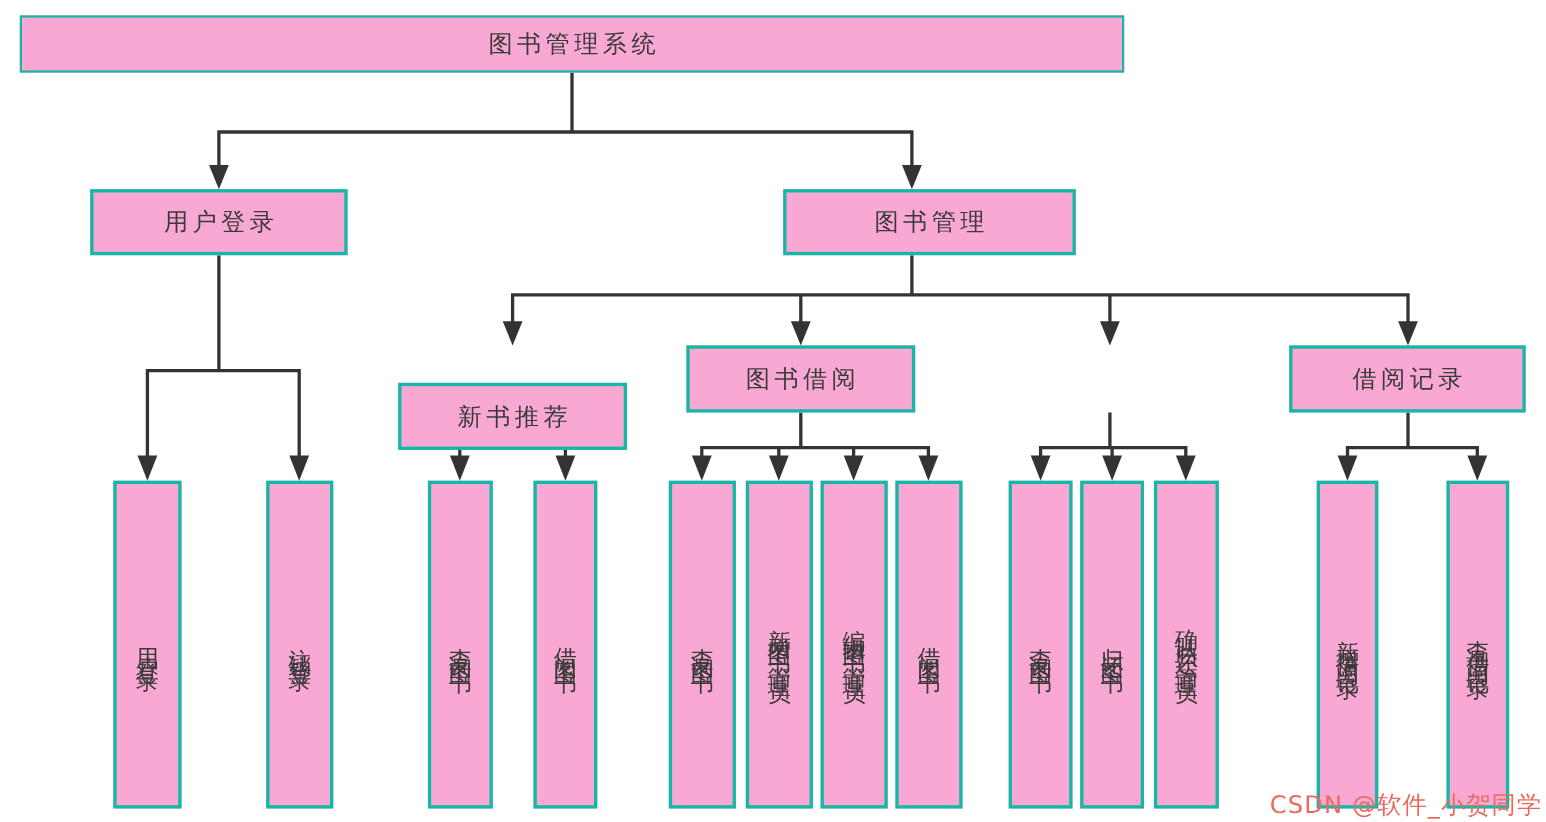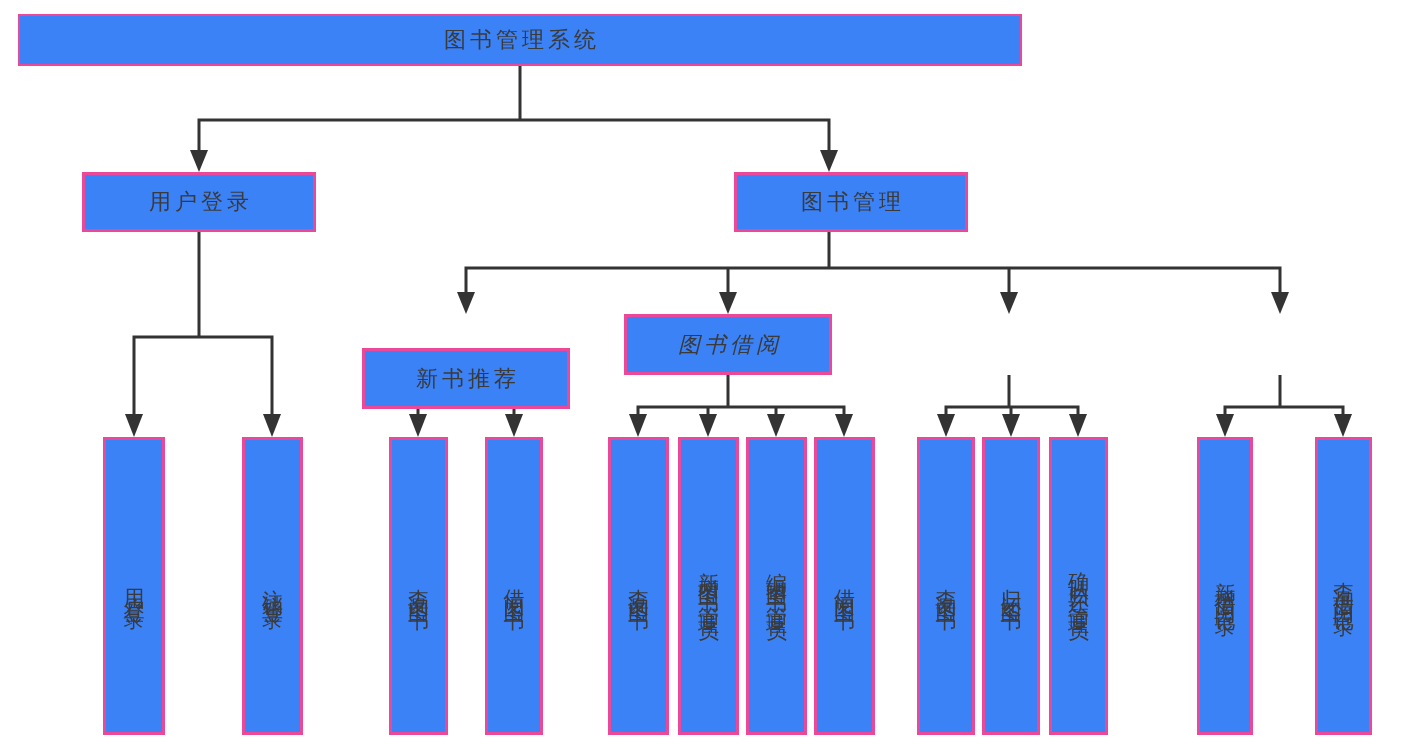--- a/index.html
+++ b/index.html
@@ -8,22 +8,22 @@
     width: 1405px;
     height: 747px;
     background: #ffffff;
     overflow: hidden;
     font-family: "DejaVu Sans", "Liberation Sans", sans-serif;
   }
   svg.wires { position: absolute; left: 0; top: 0; width: 1405px; height: 747px; }
   .box {
     position: absolute;
     box-sizing: border-box;
-    border: 3px solid #ec4899;
-    background: #3b82f6;
+    border: 3px solid #14b8a6;
+    background: #f9a8d4;
     display: flex;
     align-items: center;
     justify-content: center;
     color: #3a3a3a;
   }
   .box.root { border-width: 2px; }
   .h-label { font-size: 22px; letter-spacing: 4px; text-indent: 4px; white-space: nowrap; }
   .v-label {
     writing-mode: vertical-rl;
     text-orientation: mixed;
@@ -78,29 +78,32 @@
     </g>
   </svg>
 
   <div class="box root" style="left:18px; top:14px; width:1004px; height:52px;">
     <span class="h-label">图书管理系统</span>
   </div>
 
   <div class="box" style="left:82px; top:172px; width:234px; height:60px;">
     <span class="h-label">用户登录</span>
   </div>
-  <div class="box" style="left:734px; top:172px; width:234px; height:60px;">
+  <div class="box" style="left:712px; top:172px; width:266px; height:60px;">
     <span class="h-label">图书管理</span>
   </div>
 
   <div class="box" style="left:362px; top:314px; width:208px; height:61px;margin-top:34px;">
     <span class="h-label">新书推荐</span>
   </div>
-  <div class="box" style="left:624px; top:314px; width:208px; height:61px;font-style:italic;">
+  <div class="box" style="left:624px; top:314px; width:208px; height:61px;">
     <span class="h-label">图书借阅</span>
+  </div>
+  <div class="box" style="left:1172px; top:314px; width:215px; height:61px;">
+    <span class="h-label">借阅记录</span>
   </div>
 
   <div class="box" style="left:103px; top:437px; width:62px; height:298px;">
     <span class="v-label">用户登录</span>
   </div>
   <div class="box" style="left:242px; top:437px; width:61px; height:298px;">
     <span class="v-label">注销登录</span>
   </div>
 
   <div class="box" style="left:389px; top:437px; width:59px; height:298px;">
@@ -133,14 +136,15 @@
     <span class="v-label">确认归还（管理员）</span>
   </div>
 
   <div class="box" style="left:1197px; top:437px; width:56px; height:298px;">
     <span class="v-label">新增借阅记录</span>
   </div>
   <div class="box" style="left:1315px; top:437px; width:57px; height:298px;">
     <span class="v-label">查询借阅记录</span>
   </div>
 
+  <div class="watermark" style="color: rgb(233, 106, 94);">CSDN @软件_小贺同学</div>
 
 </div>
 
 </body></html>

